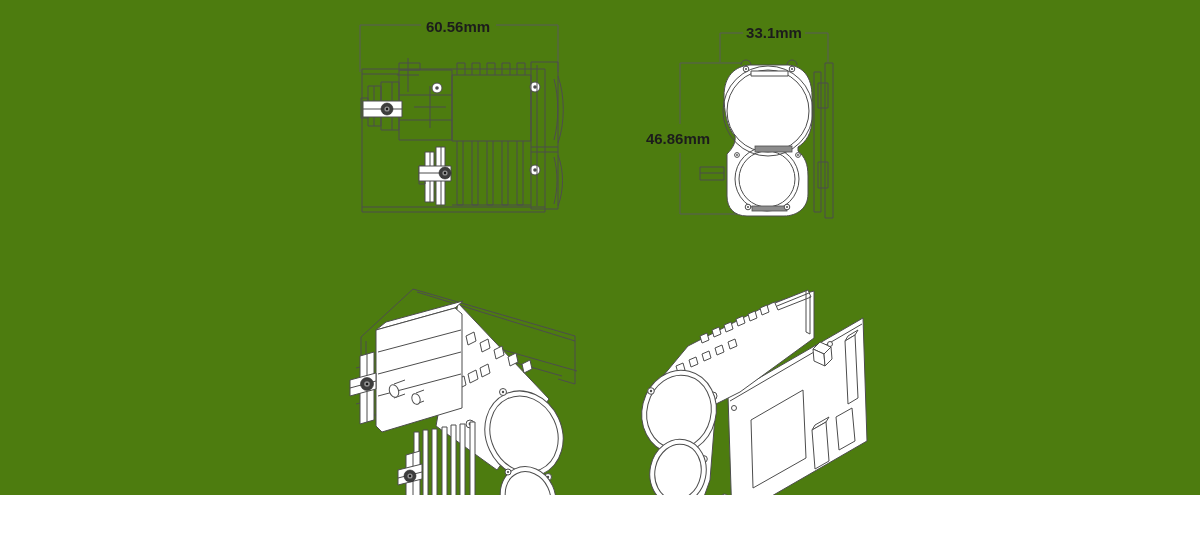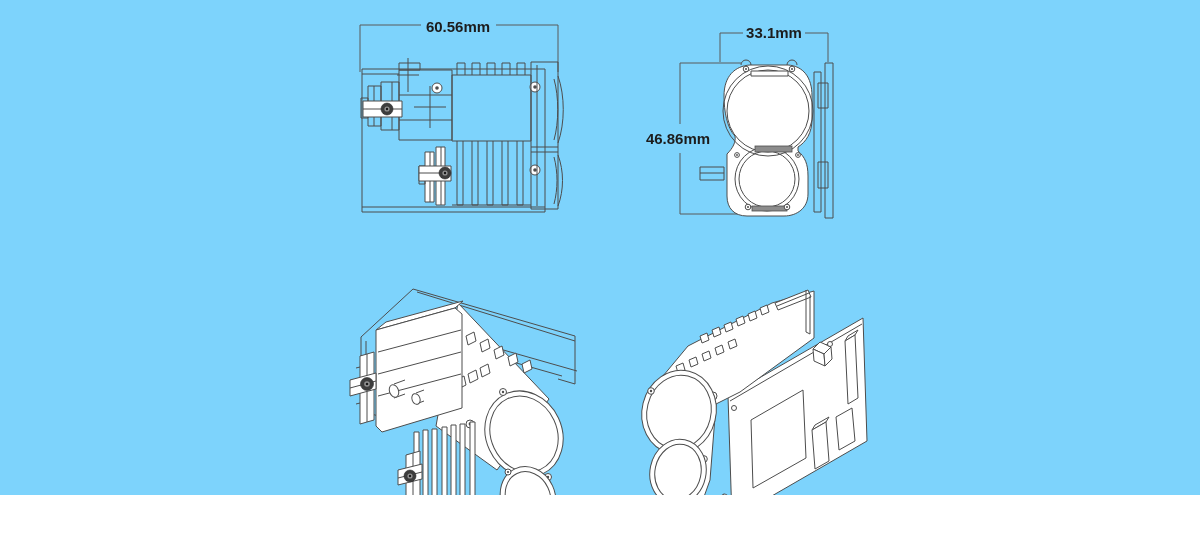--- a/index.html
+++ b/index.html
@@ -1,16 +1,16 @@
 <!DOCTYPE html>
 <html><head>
 <meta charset="utf-8">
 <style>
   html,body{margin:0;padding:0;background:#ffffff;}
-  .stage{position:relative;width:1200px;height:495px;background:#7dd3fc;overflow:hidden;
+  .stage{position:relative;width:1200px;height:495px;background:#4d7c0f;overflow:hidden;
          font-family:"Liberation Sans", sans-serif;}
   svg{position:absolute;left:0;top:0;}
   .ln{fill:none;stroke:#4d4d4d;stroke-width:1;stroke-linejoin:round;stroke-linecap:butt;}
   .lnw{fill:#ffffff;stroke:#4d4d4d;stroke-width:1;stroke-linejoin:round;}
   .dim{fill:none;stroke:#5a5a5a;stroke-width:1;}
   .dimtext{font-family:"Liberation Sans", sans-serif;font-size:15px;font-weight:600;
            fill:#1c1c1c;text-anchor:middle;}
   .grayfill{fill:#8c8c8c;stroke:#4d4d4d;stroke-width:0.8;}
   .screw-outer{fill:#3d3d3d;stroke:#2a2a2a;stroke-width:0.6;}
   .screw-mid{fill:#929292;stroke:none;}

